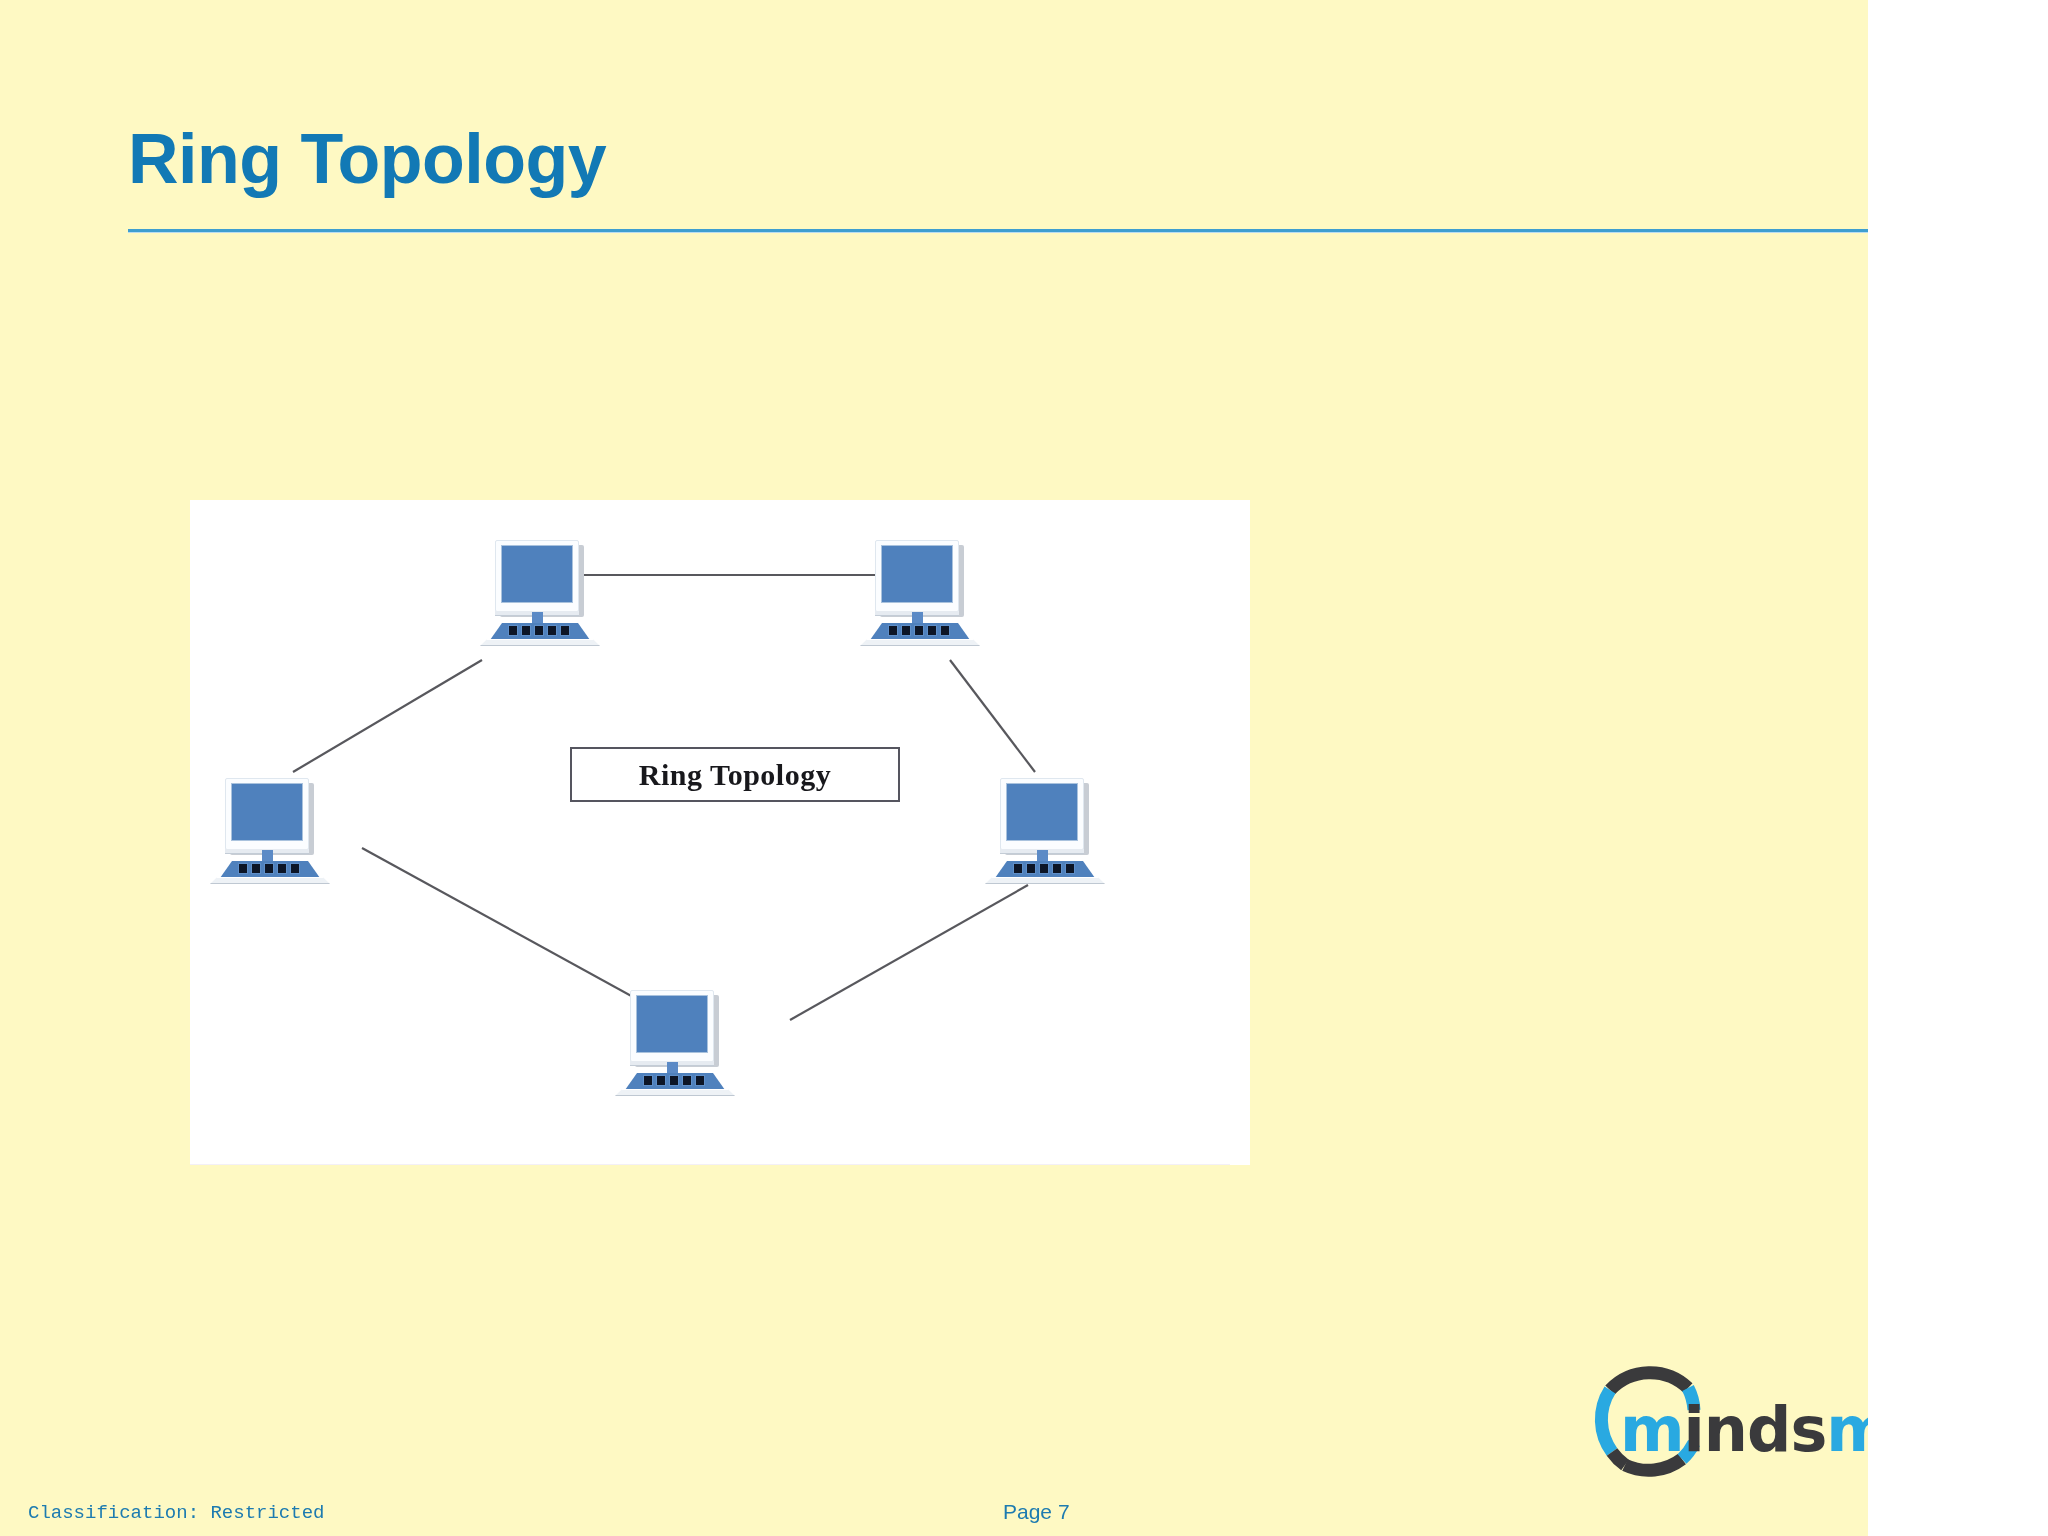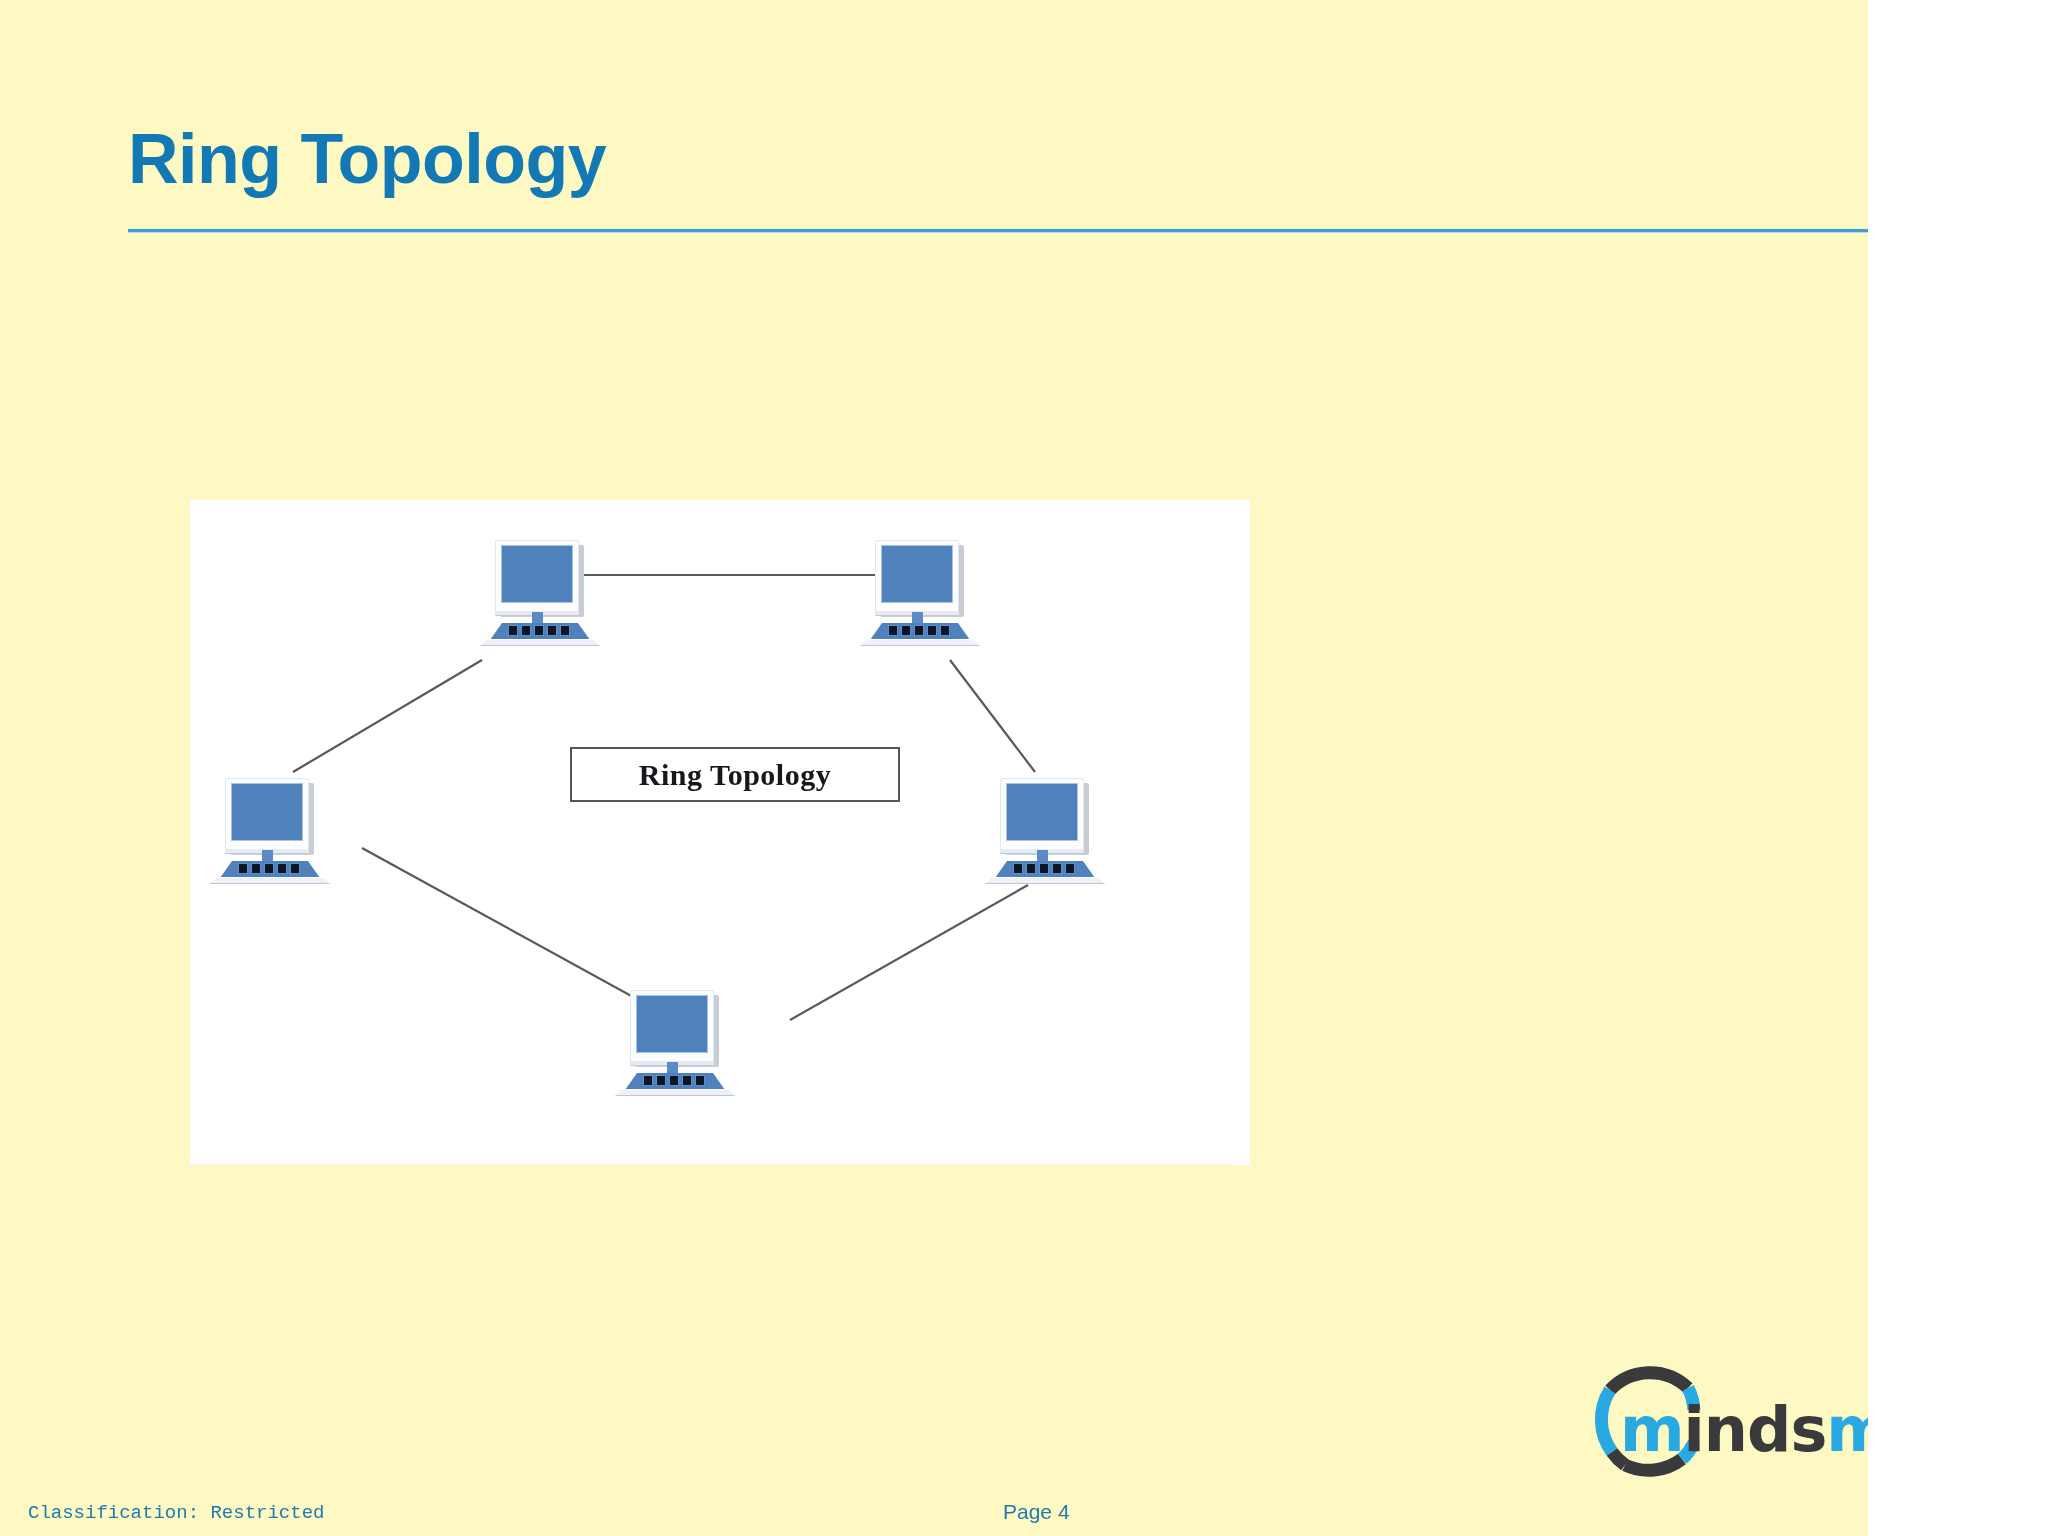--- a/index.html
+++ b/index.html
@@ -335,21 +335,21 @@
     </div>
 
     <div id="caption-box">
       <span id="caption-text">Ring Topology</span>
     </div>
 
     <div id="diagram-baseline"></div>
   </div>
 
   <div id="footer-classification">Classification: Restricted</div>
-  <div id="footer-page">Page 4</div>
+  <div id="footer-page">Page 7</div>
 
   <div id="logo">
     <svg viewBox="0 0 440 135" width="440" height="135" xmlns="http://www.w3.org/2000/svg">
 
       <g fill="none" stroke-width="13" stroke-linecap="butt">
 
         <path d="M 20 35 A 55 55 0 0 1 98 33" stroke="#3a3a3c"></path>
 
         <path d="M 98 33 A 55 55 0 0 1 104 55" stroke="#29a9e1"></path>
 

